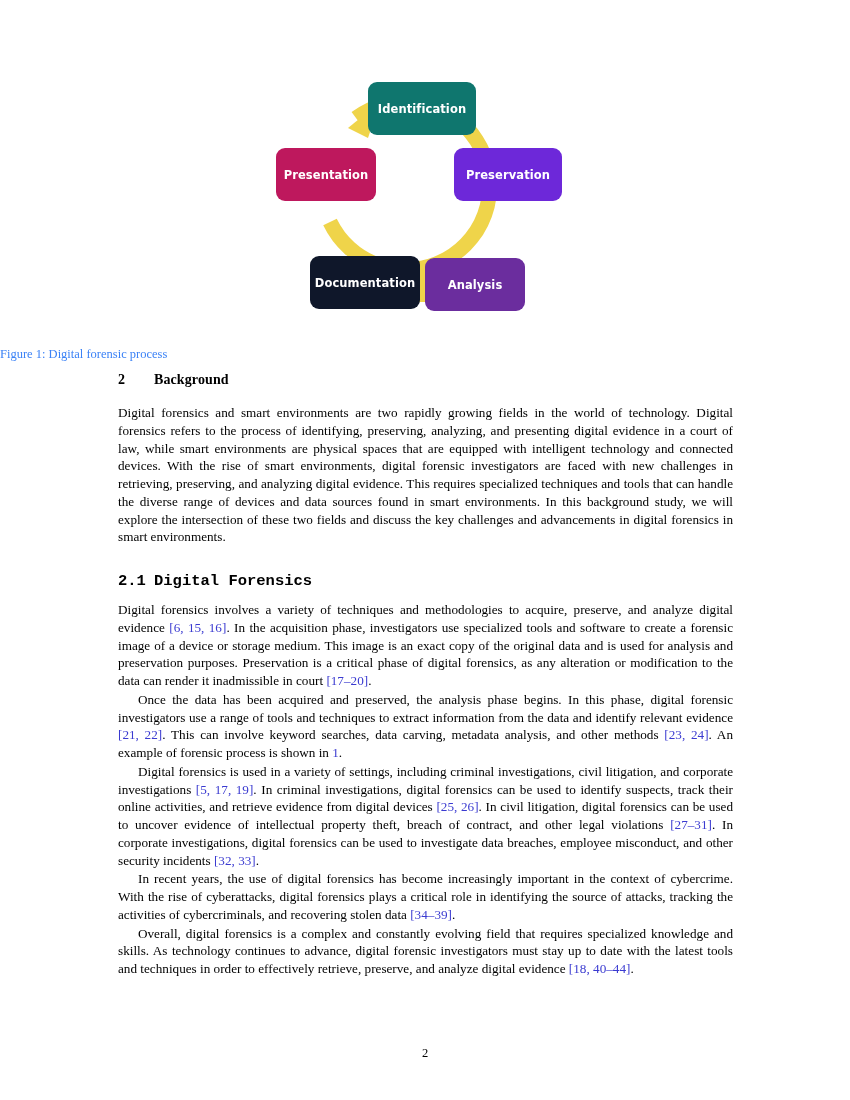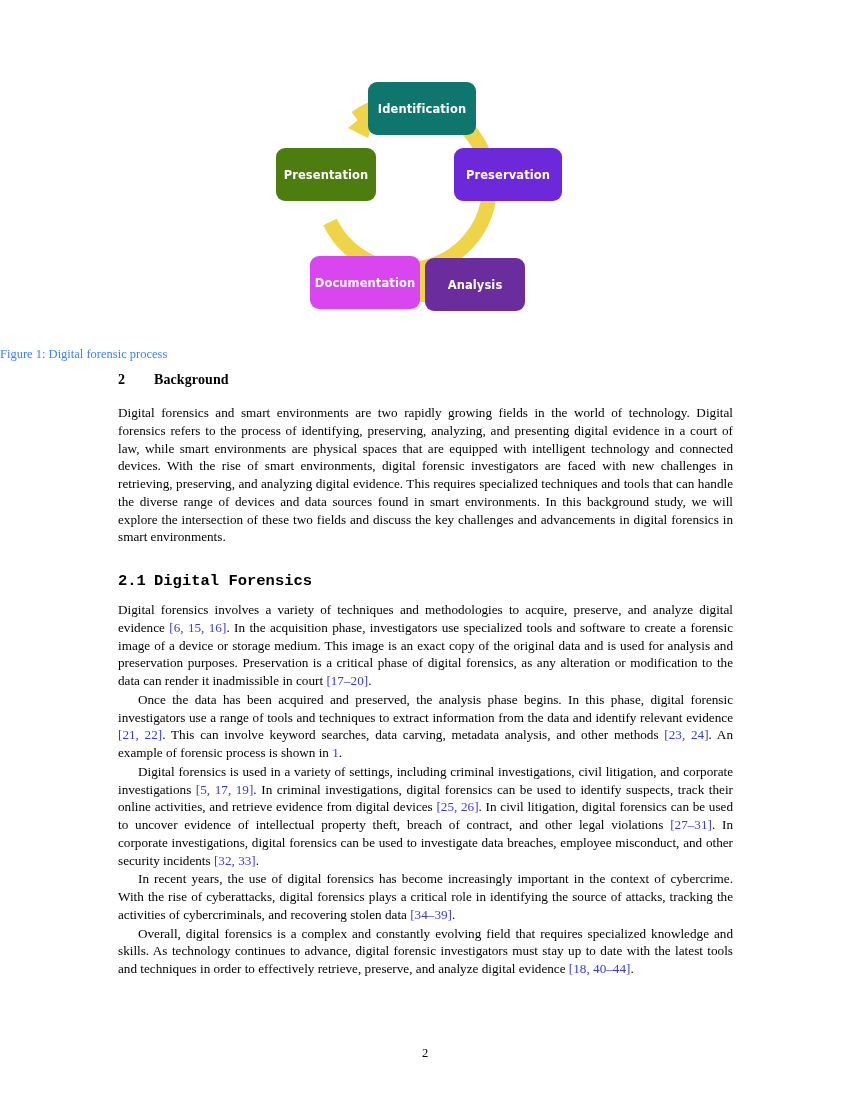--- a/index.html
+++ b/index.html
@@ -133,24 +133,24 @@
 
       <div class="node node-identification" style="background: #0f766e;">
         <span>Identification</span>
       </div>
       <div class="node node-preservation" style="background: #6d28d9;">
         <span>Preservation</span>
       </div>
       <div class="node node-analysis" style="background: rgb(107, 45, 158);">
         <span>Analysis</span>
       </div>
-      <div class="node node-documentation" style="background: #d946ef;">
+      <div class="node node-documentation" style="background: #0f172a;">
         <span>Documentation</span>
       </div>
-      <div class="node node-presentation" style="background: #4d7c0f;">
+      <div class="node node-presentation" style="background: #be185d;">
         <span>Presentation</span>
       </div>
     </div>
 
     <div class="figure-caption">Figure 1: Digital forensic process</div>
   </div>
 
   <div class="content">
 
     <h2 class="section">

